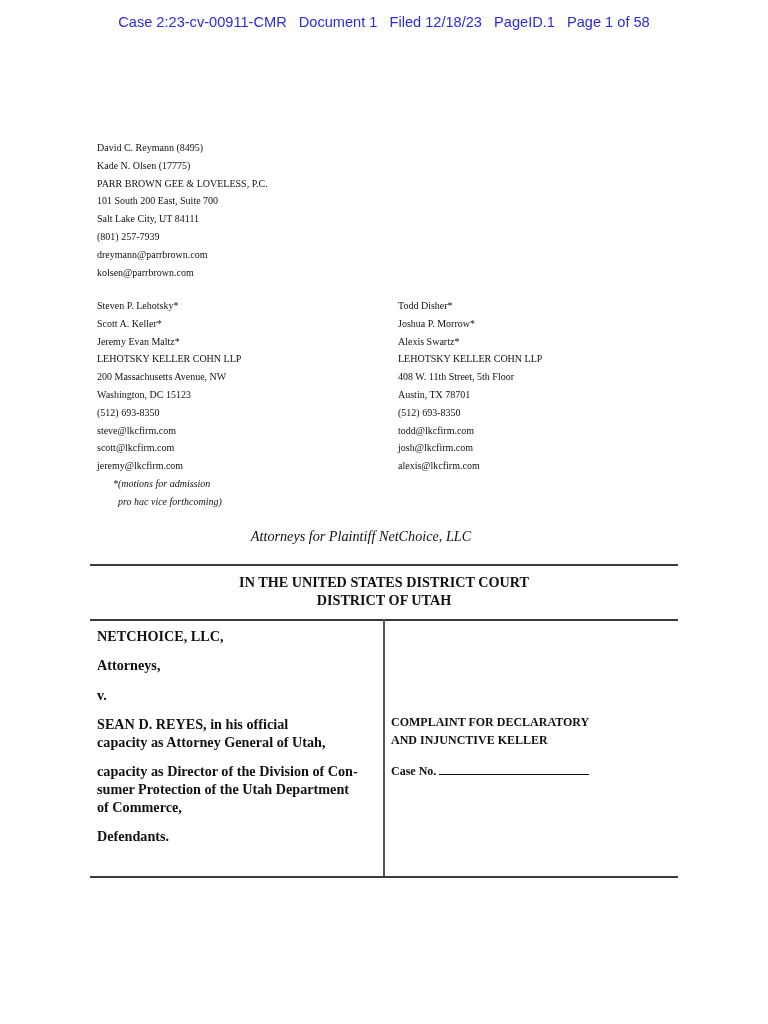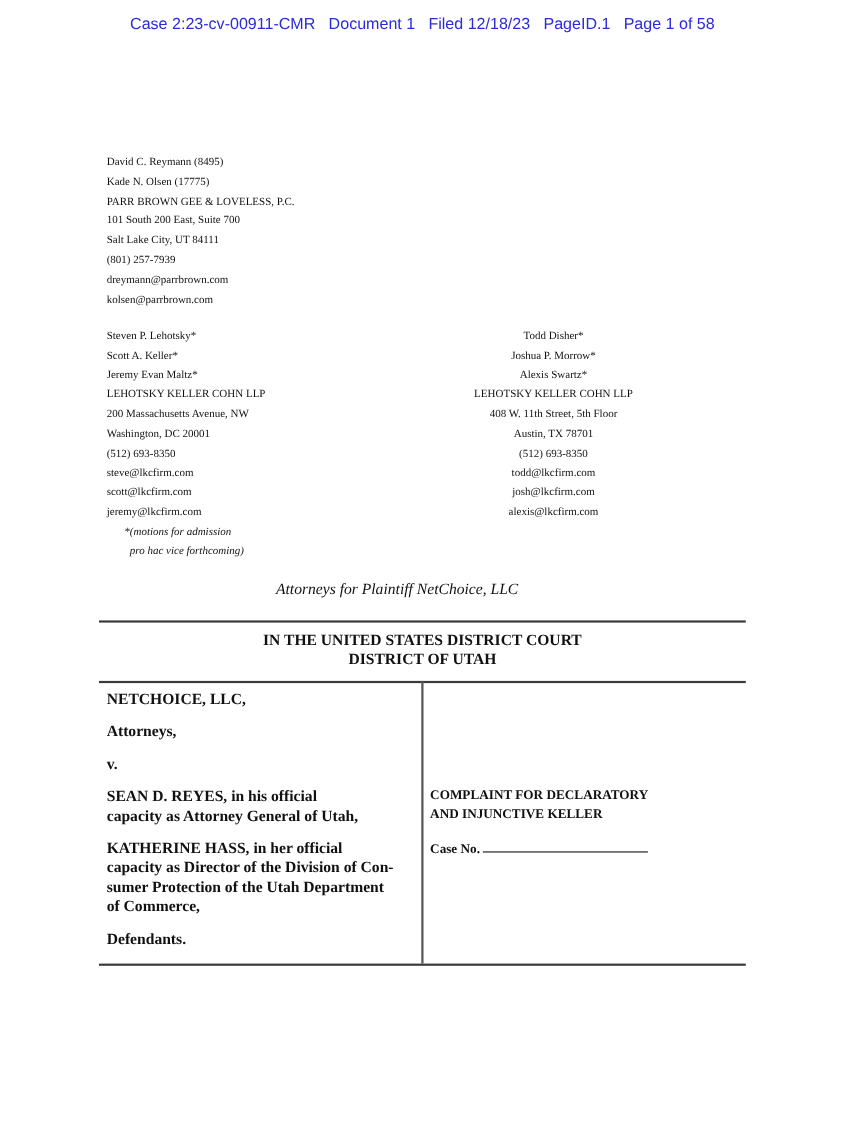--- a/index.html
+++ b/index.html
@@ -24,21 +24,21 @@
     }
     .header-stamp span { margin: 0 4px; }
     .block {
       position: absolute;
       font-size: 10px;
       line-height: 17.8px;
     }
     .block div { white-space: nowrap; }
     #counsel-utah { left: 97px; top: 139px; }
     #counsel-dc { left: 97px; top: 297px; }
-    #counsel-austin { left: 431px; top: 297px; text-align: center; }
+    #counsel-austin { left: 398px; top: 297px; }
     .footnote { font-style: italic; }
     .footnote-1 { padding-left: 16px; }
     .footnote-2 { padding-left: 21px; }
     .attorneys-for {
       position: absolute;
       top: 528px; left: 0; width: 722px;
       text-align: center;
       font-style: italic;
       font-size: 14.2px;
     }
@@ -104,21 +104,21 @@
   <div>dreymann@parrbrown.com</div>
   <div>kolsen@parrbrown.com</div>
 </div>
 
 <div class="block" id="counsel-dc">
   <div>Steven P. Lehotsky*</div>
   <div>Scott A. Keller*</div>
   <div>Jeremy Evan Maltz*</div>
   <div>LEHOTSKY KELLER COHN LLP</div>
   <div>200 Massachusetts Avenue, NW</div>
-  <div>Washington, DC 20001</div>
+  <div>Washington, DC 15123</div>
   <div>(512) 693-8350</div>
   <div>steve@lkcfirm.com</div>
   <div>scott@lkcfirm.com</div>
   <div>jeremy@lkcfirm.com</div>
   <div class="footnote footnote-1">*(motions for admission</div>
   <div class="footnote footnote-2">pro hac vice forthcoming)</div>
 </div>
 
 <div class="block" id="counsel-austin">
   <div>Todd Disher*</div>
@@ -147,21 +147,20 @@
 
 <div class="parties">
   <div class="p">NETCHOICE, LLC,</div>
   <div class="p">Attorneys,</div>
   <div class="p">v.</div>
   <div class="p">
     <div>SEAN D. REYES, in his official</div>
     <div>capacity as Attorney General of Utah,</div>
   </div>
   <div class="p">
-    <div>KATHERINE HASS, in her official</div>
     <div>capacity as Director of the Division of Con-</div>
     <div>sumer Protection of the Utah Department</div>
     <div>of Commerce,</div>
   </div>
   <div class="p">Defendants.</div>
 </div>
 
 <div class="caption-right">
   <div>
     <div>COMPLAINT FOR DECLARATORY</div>

